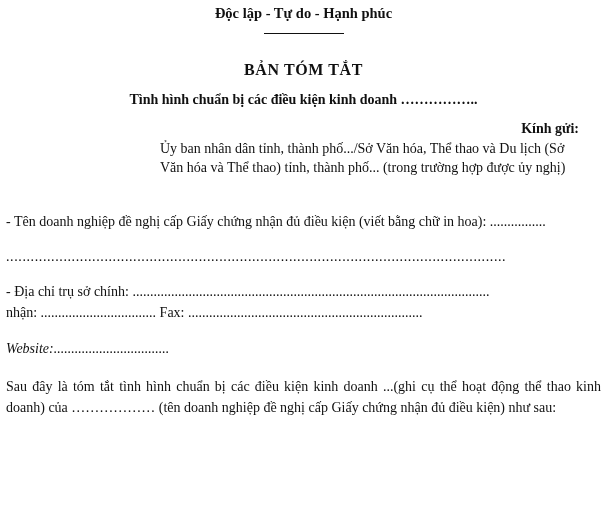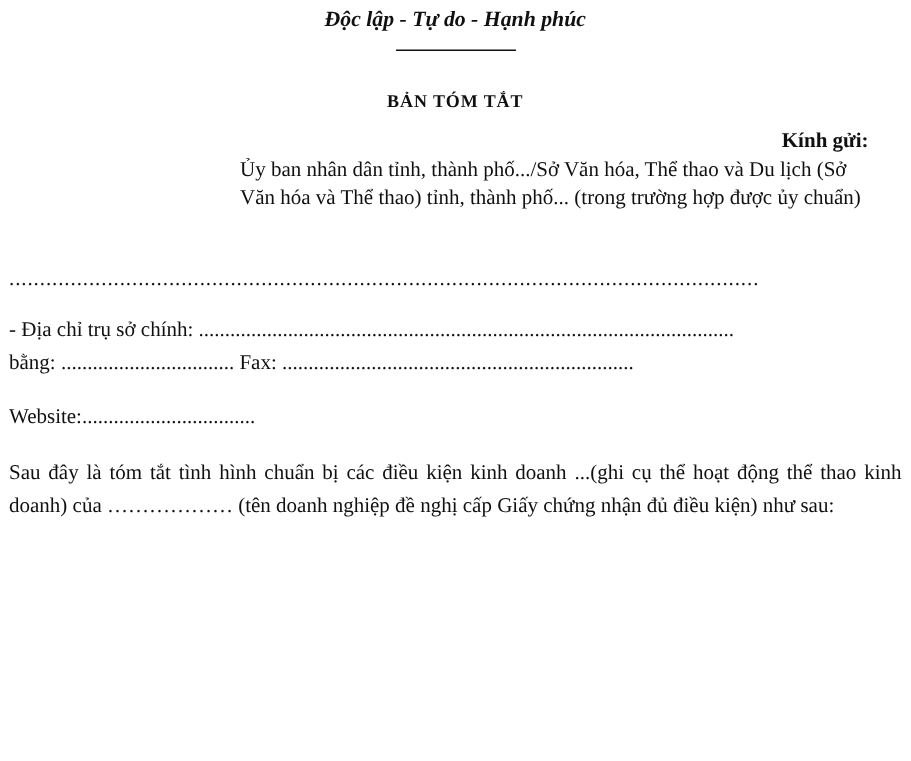--- a/index.html
+++ b/index.html
@@ -33,34 +33,33 @@
     letter-spacing: 0.2px;
     padding-top: 11px;
     line-height: 1.2;
   }
   .national-motto {
     text-align: center;
     font-weight: bold;
     font-size: 14.5px;
     padding-top: 5px;
     line-height: 1.2;
-    font-style: italic;
   }
   .motto-rule {
     width: 80px;
     height: 0;
     border-top: 1.4px solid #111;
     margin: 11px auto 0 auto;
   }
 
   
   .doc-title {
     text-align: center;
     font-weight: bold;
-    font-size: 12px;
+    font-size: 16px;
     letter-spacing: 0.6px;
     margin-top: 26px;
     line-height: 1.2;
   }
   .doc-subtitle {
     text-align: center;
     font-weight: bold;
     font-size: 14px;
     margin-top: 11px;
     line-height: 1.35;
@@ -134,37 +133,39 @@
 
 <div class="page">
 
 
   <div class="national-motto">Độc lập - Tự do - Hạnh phúc</div>
 
   <div class="motto-rule"></div>
 
   <div class="doc-title">BẢN TÓM TẮT</div>
 
+  <div class="doc-subtitle">Tình hình chuẩn bị các điều kiện kinh doanh ……………..</div>
 
 
   <div class="recipient">
     <span class="recipient-label">Kính gửi:</span>
-    <span class="recipient-value">Ủy ban nhân dân tỉnh, thành phố.../Sở Văn hóa, Thể thao và Du lịch (Sở Văn hóa và Thể thao) tỉnh, thành phố... (trong trường hợp được ủy chuẩn)</span>
+    <span class="recipient-value">Ủy ban nhân dân tỉnh, thành phố.../Sở Văn hóa, Thể thao và Du lịch (Sở Văn hóa và Thể thao) tỉnh, thành phố... (trong trường hợp được ủy nghị)</span>
   </div>
 
   <div class="body-block">
 
+    <p class="para">- Tên doanh nghiệp đề nghị cấp Giấy chứng nhận đủ điều kiện (viết bằng chữ in hoa): ................</p>
 
     <p class="rule-dots" style="margin-top:14px;">..........................................................................................................................</p>
 
     <p class="para spaced">- Địa chỉ trụ sở chính: ......................................................................................................</p>
 
 
-    <p class="para tight">bằng: ................................. Fax: ...................................................................</p>
+    <p class="para tight">nhận: ................................. Fax: ...................................................................</p>
 
-    <p class="para spaced" style="">Website:.................................</p>
+    <p class="para spaced" style="font-style:italic;">Website:.................................</p>
 
 
     <p class="final-para">Sau đây là tóm tắt tình hình chuẩn bị các điều kiện kinh doanh ...(ghi cụ thể hoạt động thể thao kinh doanh) của ……………… (tên doanh nghiệp đề nghị cấp Giấy chứng nhận đủ điều kiện) như sau:</p>
 
   </div>
 
 </div>
 
 </body></html>

